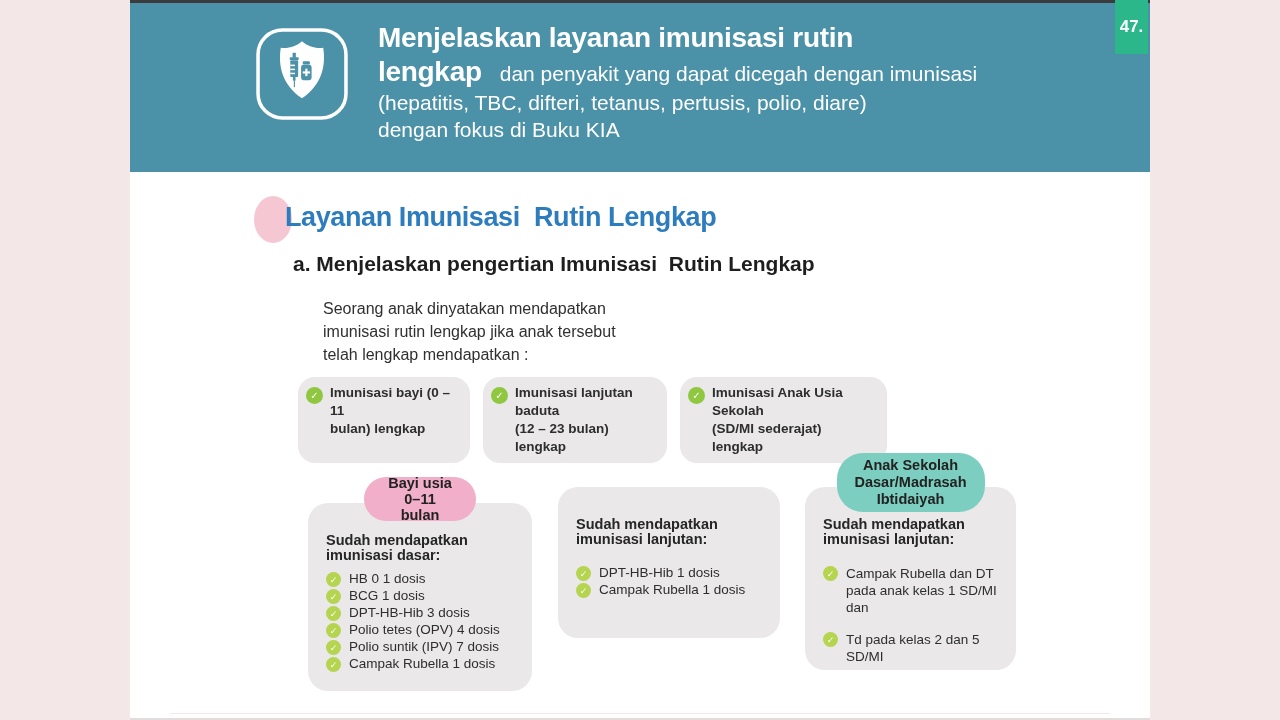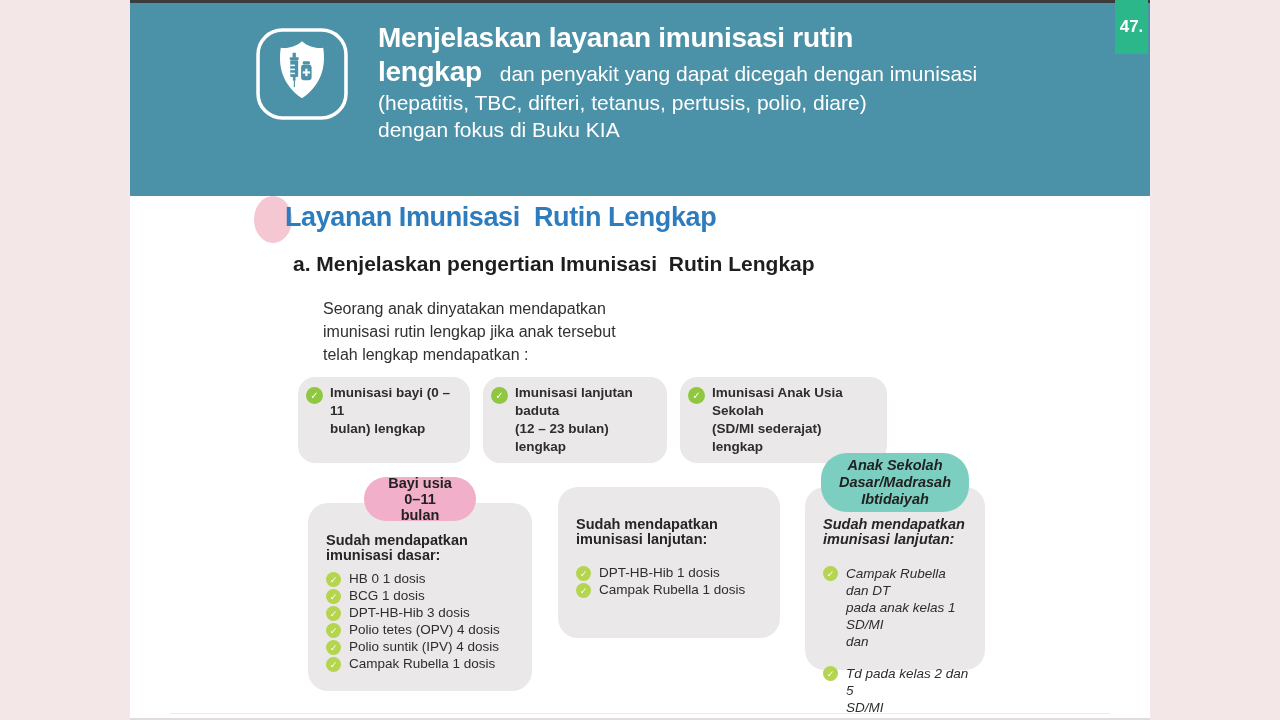--- a/index.html
+++ b/index.html
@@ -12,21 +12,21 @@
   }
   .page {
     position:absolute; left:130px; top:0; width:1020px; height:720px;
     background:#ffffff;
   }
   .page-top-edge { position:absolute; left:0; top:0; width:100%; height:3px; background:#3b3b3b; z-index:5; }
   .page-bottom-edge { position:absolute; left:0; bottom:0; width:100%; height:2px; background:#e3dcdc; }
   .page-bottom-hair { position:absolute; left:40px; right:40px; bottom:6px; height:1px; background:#f0e9e9; }
 
   
-  .band { position:absolute; left:0; top:0; width:100%; height:196px; background:#4B91A7; }
+  .band { position:absolute; left:0; top:0; width:100%; height:172px; background:#4B91A7; }
   .band-icon { position:absolute; left:125px; top:27px; width:94px; height:94px; }
   .band-text { position:absolute; left:248px; top:21px; width:720px; color:#ffffff; }
   .t-bold { font-weight:800; font-size:28px; line-height:34px; letter-spacing:-0.3px; }
   .t-reg  { font-weight:400; font-size:21px; line-height:27px; }
   .t-line2 .t-reg { margin-left:18px; }
   .page-badge {
     position:absolute; right:2px; top:0; width:33px; height:54px;
     background:#2CB78B; color:#ffffff; font-weight:700; font-size:17px;
     display:flex; align-items:center; justify-content:center; z-index:6;
   }
@@ -49,21 +49,21 @@
   .pill-text { font-weight:600; font-size:13.5px; line-height:18px; color:#2e2e2e; white-space:pre-line; }
   .check { flex:0 0 auto; border-radius:50%; display:flex; align-items:center; justify-content:center;
     color:#ffffff; font-weight:700; }
   .check-green { width:17px; height:17px; background:#8FC740; font-size:10px; margin-top:3px; }
   .check-lime  { width:15px; height:15px; background:#B5D44F; font-size:9px; margin-top:1px; }
 
   
   .card { position:absolute; }
   .card-1 { left:178px; top:477px; width:224px; }
   .card-2 { left:428px; top:461px; width:222px; }
-  .card-3 { left:675px; top:453px; width:180px;font-style:italic; }
+  .card-3 { left:675px; top:453px; width:211px; }
   .card-pill { position:absolute; top:0; left:50%; transform:translateX(-50%); z-index:2;
     border-radius:26px; font-weight:700; font-size:14.5px; color:#222222; text-align:center;
     white-space:pre-line; display:flex; align-items:center; justify-content:center; }
   .card-1 .card-pill { background:#F2AFC9; height:44px; padding:0 22px; }
   .card-2 .card-pill { background:#F3C27B; height:43px; padding:0 20px; }
   .card-3 .card-pill { background:#7CCFC0; height:59px; padding:0 18px; line-height:17px; }
   .card-body { background:#EAE8E8; border-radius:20px; padding:30px 14px 12px 18px; }
   .card-1 .card-body { margin-top:26px; height:188px; }
   .card-2 .card-body { margin-top:26px; height:151px; }
   .card-3 .card-body { margin-top:34px; height:183px; }
@@ -156,21 +156,21 @@
         <div class="card-item">
           <span class="check check-lime">✓</span>
           <span class="card-item-text">DPT-HB-Hib 3 dosis</span>
         </div>
         <div class="card-item">
           <span class="check check-lime">✓</span>
           <span class="card-item-text">Polio tetes (OPV) 4 dosis</span>
         </div>
         <div class="card-item">
           <span class="check check-lime">✓</span>
-          <span class="card-item-text">Polio suntik (IPV) 4 dosis</span>
+          <span class="card-item-text">Polio suntik (IPV) 7 dosis</span>
         </div>
         <div class="card-item">
           <span class="check check-lime">✓</span>
           <span class="card-item-text">Campak Rubella 1 dosis</span>
         </div>
       </div>
     </div>
 
     <div class="card card-2">
       <div class="card-body">

